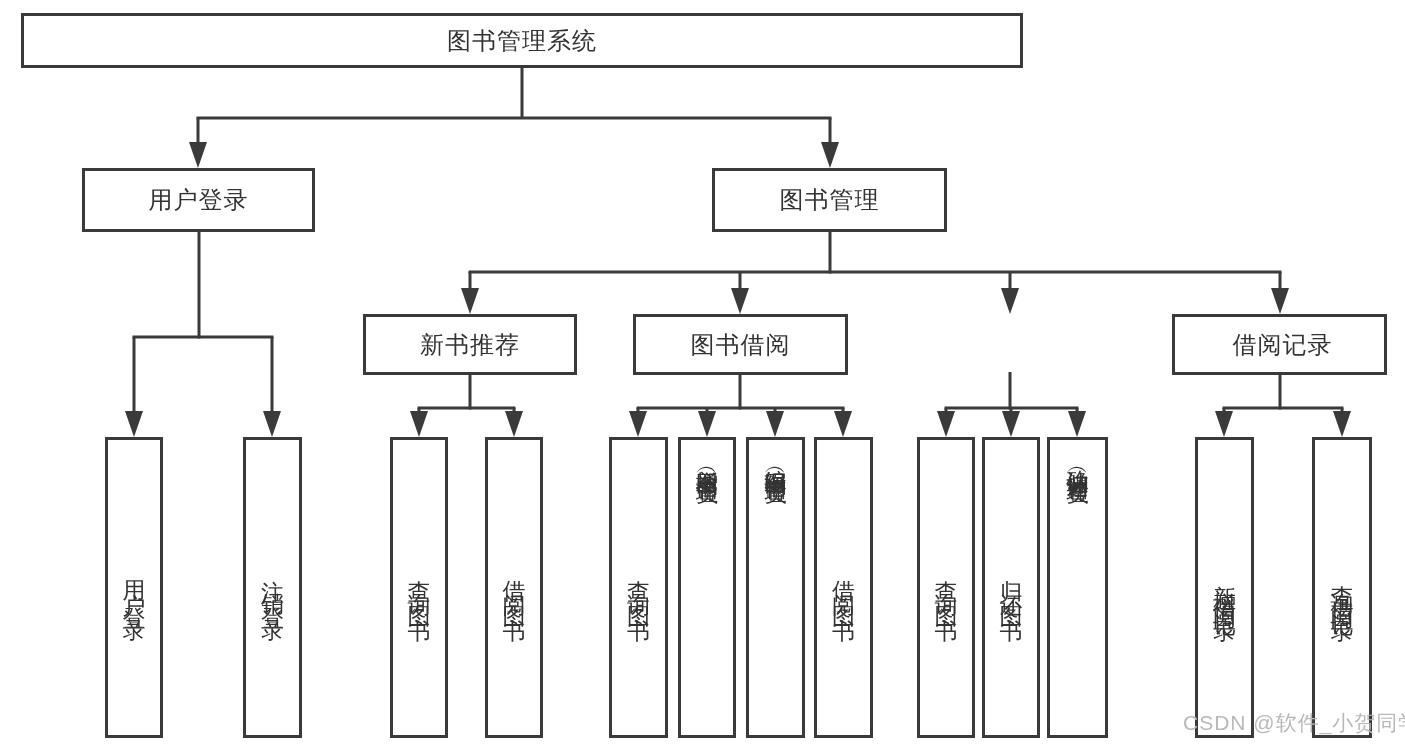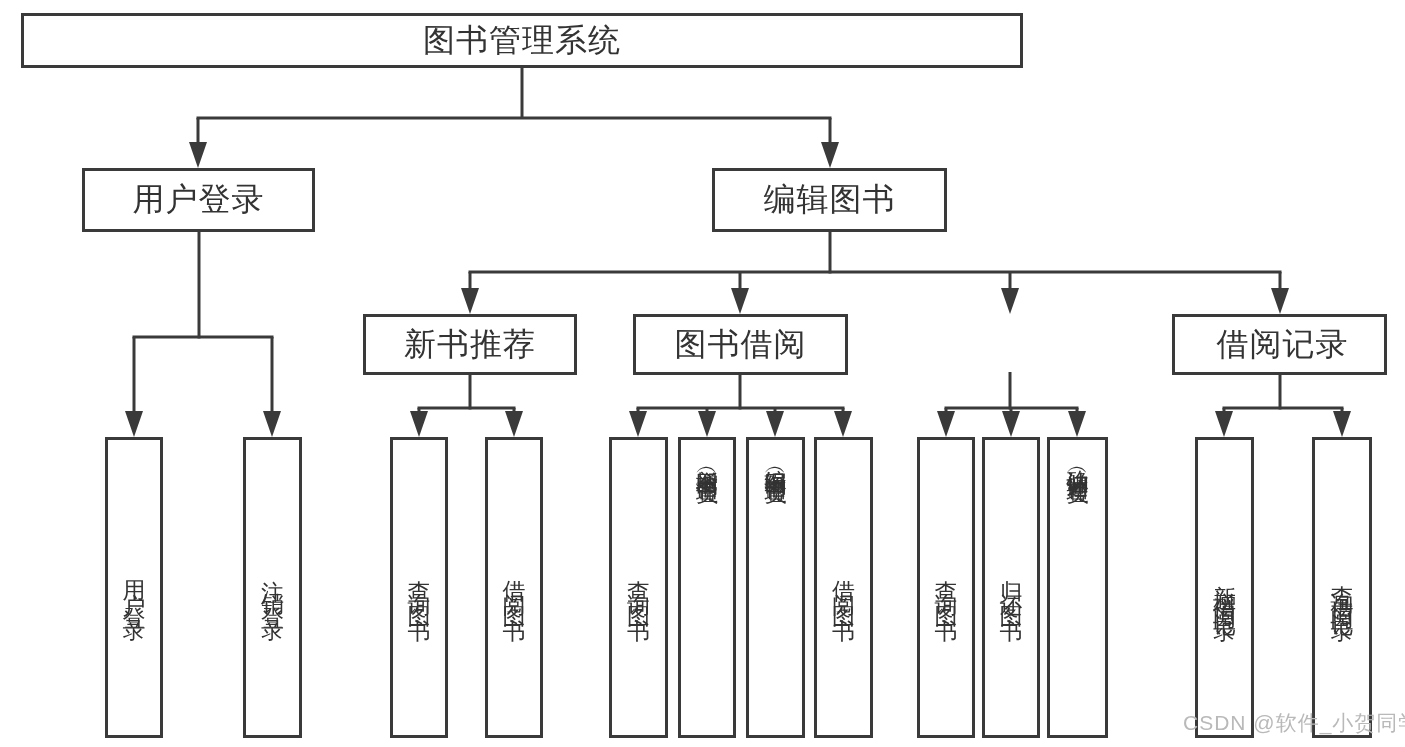--- a/index.html
+++ b/index.html
@@ -8,21 +8,21 @@
     font-family:"Liberation Sans","DejaVu Sans",sans-serif;
   }
   #wires{position:absolute;left:0;top:0;z-index:0;}
   #wires path{stroke:#3a3a3a;stroke-width:3;fill:none;}
   #wires polygon{fill:#3a3a3a;stroke:none;}
   .hbox,.vbox{
     position:absolute;box-sizing:border-box;z-index:1;
     background:#fff;border:3px solid #3a3a3a;color:#333;
     display:flex;align-items:center;justify-content:center;
   }
-  .hbox{font-size:32px;letter-spacing:1px;}
+  .hbox{font-size:24px;letter-spacing:1px;}
   .vbox{
     writing-mode:vertical-rl;text-orientation:mixed;
     font-size:23px;line-height:1;
   }
   .ls-wide{letter-spacing:13px;}
   .ls-med{letter-spacing:7px;}
   .ls-tight{letter-spacing:2px;font-size:22px;justify-content:flex-start;padding-top:12px;}
   #watermark{
     position:absolute;z-index:2;left:1183px;top:709px;
     font-size:21px;color:#b9b9b9;letter-spacing:1px;white-space:nowrap;
@@ -105,21 +105,21 @@
       <path d="M1224 408 V425"></path>
       <path d="M1342 408 V425"></path>
       <polygon points="1215,411 1233,411 1224,437"></polygon>
       <polygon points="1333,411 1351,411 1342,437"></polygon>
     </g>
   </svg>
 
   <div class="hbox" style="left:21px;top:13px;width:1002px;height:55px;">图书管理系统</div>
 
   <div class="hbox" style="left:82px;top:168px;width:233px;height:64px;">用户登录</div>
-  <div class="hbox" style="left:712px;top:168px;width:235px;height:64px;">编辑图书</div>
+  <div class="hbox" style="left:712px;top:168px;width:235px;height:64px;">图书管理</div>
 
   <div class="hbox" style="left:363px;top:314px;width:214px;height:61px;">新书推荐</div>
   <div class="hbox" style="left:633px;top:314px;width:215px;height:61px;">图书借阅</div>
   <div class="hbox" style="left:1172px;top:314px;width:215px;height:61px;padding-left:6px;">借阅记录</div>
 
   <div class="vbox ls-wide" style="left:105px;top:437px;width:58px;height:301px;">用户登录</div>
   <div class="vbox ls-wide" style="left:243px;top:437px;width:59px;height:301px;">注销登录</div>
 
   <div class="vbox ls-wide" style="left:390px;top:437px;width:58px;height:301px;">查询图书</div>
   <div class="vbox ls-wide" style="left:485px;top:437px;width:58px;height:301px;">借阅图书</div>

